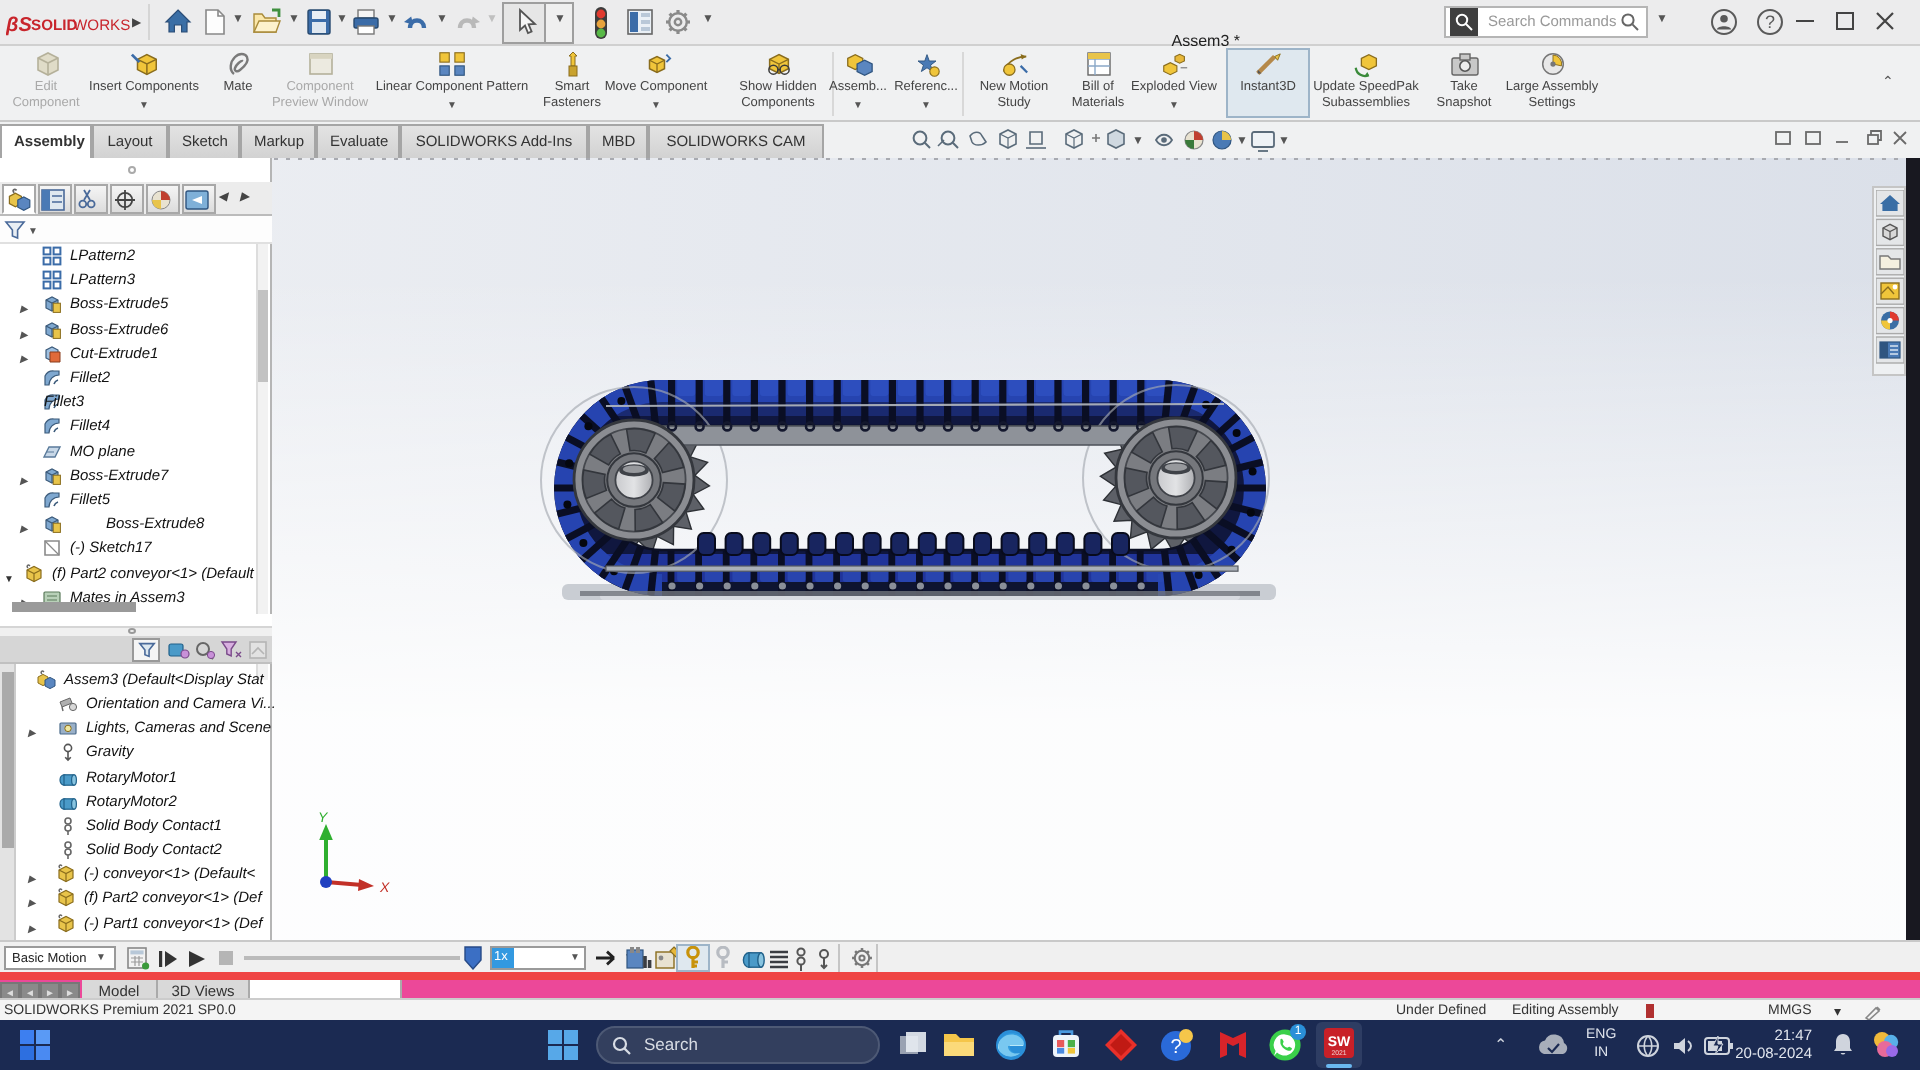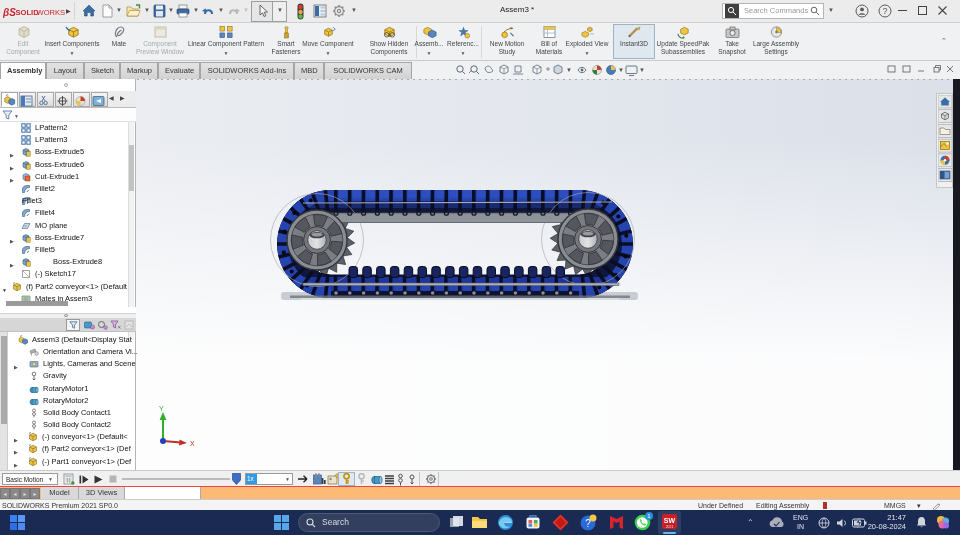--- a/index.html
+++ b/index.html
@@ -13,28 +13,28 @@
 #ribbon { left:0; top:23px; width:960px; height:38px; background:#f0f1f2; border-bottom:1px solid #c9c9c9; }
 .rib-item { position:absolute; top:2px; text-align:center; color:#444; font-size:6.5px; line-height:7.5px; }
 .rib-item .ric { display:block; margin:0 auto 1px auto; width:15px; height:14px; position:relative; }
 .rib-sep { position:absolute; top:3px; height:32px; width:1px; background:#d8d8d8; }
 .greyed { color:#a9a9a9; }
 
 #tabrow { left:0; top:61px; width:960px; height:18px; background:#f0f1f2; }
 .dtab { position:absolute; top:1px; height:17px; background:linear-gradient(#e3e3e3,#d2d2d2); border:1px solid #a5a5a5; border-bottom:none; font-size:7.5px; color:#333; text-align:center; line-height:16px; padding:0 6px; }
 .dtab.active { background:#fff; font-weight:bold; border-bottom:none; z-index:2; }
 
-#main { left:0; top:79px; width:960px; height:391px; background-image:linear-gradient(to bottom, rgba(255,255,255,0) 15%, rgba(255,255,255,0.9) 72%), linear-gradient(to right, #edeff3, #dbe0e9); }
+#main { left:0; top:79px; width:960px; height:391px; background-image:linear-gradient(to bottom, rgba(255,255,255,0) 15%, rgba(255,255,255,0.9) 72%), linear-gradient(to right, #edeff3, #dbe0e9);font-style:italic; }
 #leftpanel { left:0; top:0; width:136px; height:391px; background:#fff; border-right:1px solid #b5b5b5; }
 .ptab { position:absolute; top:13px; width:17px; height:15px; border:1px solid #a8a8a8; background:linear-gradient(#f5f5f5,#dcdcdc); }
 .tree-row { position:absolute; font-size:7.5px; color:#111; white-space:nowrap; height:12px; line-height:12px; }
 .tw { position:absolute; display:inline-block; }
 
 #motionbar { left:0; top:470px; width:960px; height:16px; background:#f0f0f0; border-top:1px solid #c9c9c9; }
-#bottomtabs { left:0; top:486px; width:960px; height:13px; background:#fdba74; border-top:1px solid #ef4444; }
+#bottomtabs { left:0; top:486px; width:960px; height:13px; background:#ec4899; border-top:4px solid #ef4444; }
 .btab { position:absolute; top:0; height:13px; font-size:7.5px; line-height:12px; padding:0 8px; color:#333; background:#d9d9d9; border-right:1px solid #aaa; }
 #statusbar { left:0; top:499px; width:960px; height:11px; background:#f4f4f4; border-top:1px solid #ccc; font-size:7px; color:#333; }
 
 #taskbar { left:0; top:510px; width:960px; height:25px; background:#1b2a52; }
 </style>
 </head>
 <body>
 <div id="app">
   <div class="abs" id="titlebar">
 
@@ -123,21 +123,21 @@
           <path d="M1 7 L3 7"></path>
           <path d="M11 7 L13 7"></path>
           <path d="M2.8 2.8 L4.2 4.2"></path>
           <path d="M9.8 9.8 L11.2 11.2"></path>
           <path d="M2.8 11.2 L4.2 9.8"></path>
           <path d="M9.8 4.2 L11.2 2.8"></path>
         </g>
       </svg>
     <div class="tb-icon" style="left:351px;top:7px;font-size:6px;color:#555">▼</div>
 
-    <div class="abs" style="left:500px;top:5px;width:120px;text-align:left;font-size:8px;color:#222">Assem3 *</div>
+    <div class="abs" style="left:500px;top:16px;width:120px;text-align:right;font-size:8px;color:#222">Assem3 *</div>
 
     <div class="abs" style="left:722px;top:3px;width:102px;height:16px;background:#fff;border:1px solid #b5b5b5"></div>
     <div class="abs" style="left:725px;top:4px;width:14px;height:14px;background:#3f3f3f"></div>
     <svg class="abs" style="left:727px;top:6px" width="10" height="10" viewBox="0 0 10 10">
         <circle cx="4" cy="4" r="2.6" fill="none" stroke="#fff" stroke-width="1"></circle>
         <path d="M6 6 L9 9" stroke="#fff" stroke-width="1"></path>
       </svg>
     <div class="abs" style="left:744px;top:6px;font-size:7.5px;color:#999">Search Commands</div>
     <svg class="abs" style="left:810px;top:6px" width="10" height="10" viewBox="0 0 10 10">
         <circle cx="4" cy="4" r="2.8" fill="none" stroke="#666" stroke-width="1"></circle>

